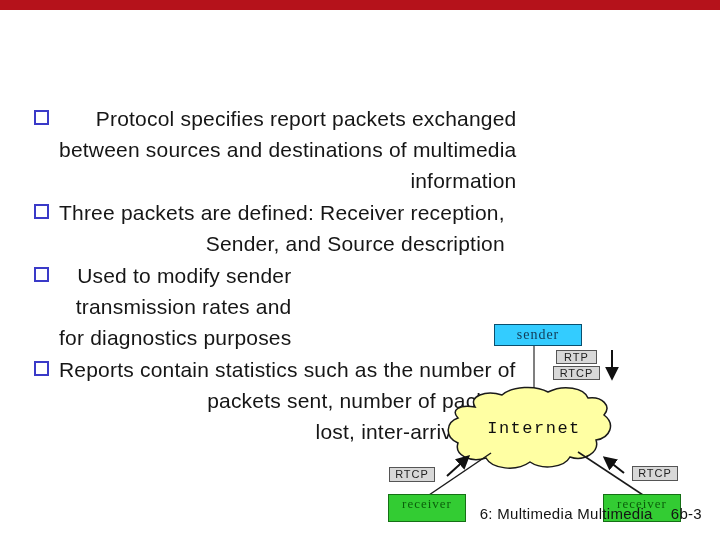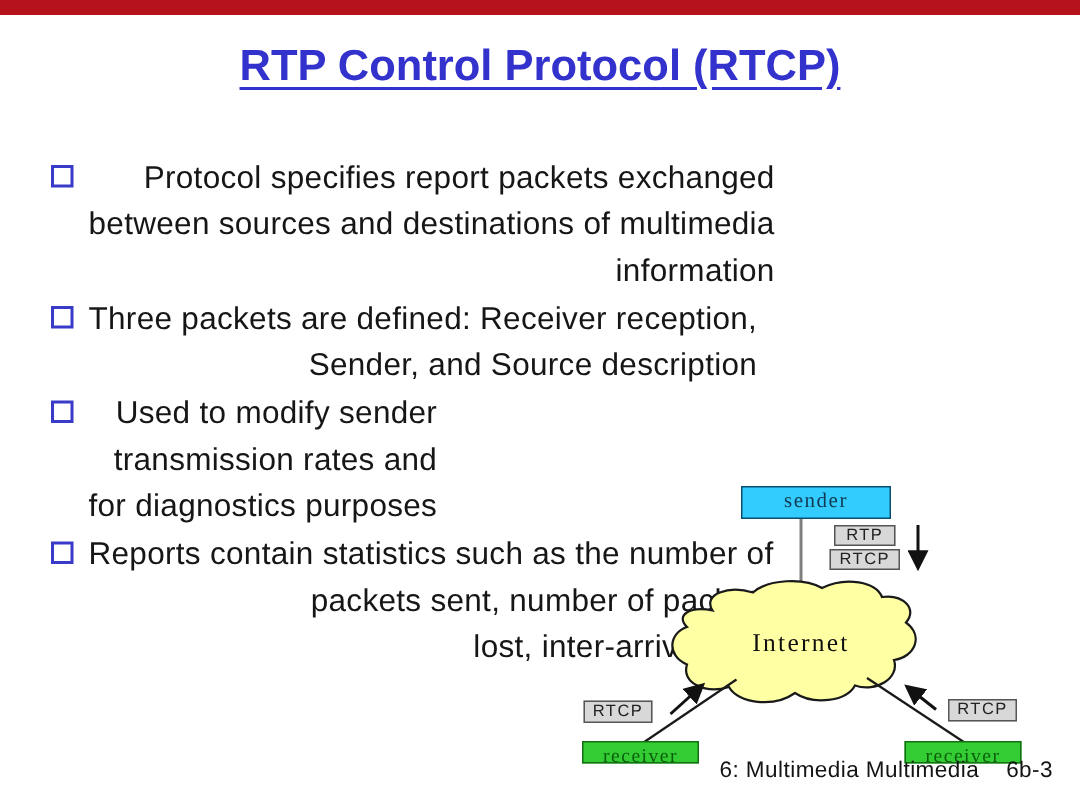--- a/index.html
+++ b/index.html
@@ -32,59 +32,58 @@
     letter-spacing:0.2px;
     text-align:right;
   }
   
   .dg-svg{ position:absolute; left:380px; top:320px; }
   .node{
     position:absolute; box-sizing:border-box; text-align:center;
     font-family:"Liberation Serif", serif;
   }
   .sender{
-    left:494px; top:324px; width:100px; height:22px;
+    left:494px; top:324px; width:88px; height:22px;
     background:#33ccff; border:1px solid #0a4f6e;
     font-size:14px; line-height:20px; color:#123a55; letter-spacing:1px;
   }
   .receiver{
-    width:78px; height:15px; background:#33cc33; border:1px solid #157015;
+    width:78px; height:28px; background:#33cc33; border:1px solid #157015;
     font-size:13px; line-height:17px; color:#0b5e0b; letter-spacing:1px;
   }
   .receiver.left{ left:388px; top:494px; }
   .receiver.right{ left:603px; top:494px; }
   .plabel{
     position:absolute; box-sizing:border-box; text-align:center;
     background:#d8d8d8; border:1px solid #555;
     font-family:Liberation Sans, sans-serif; font-size:11px; line-height:12px;
     color:#222; letter-spacing:1px;
   }
   .rtp-top{ left:556px; top:350px; width:41px; height:14px; }
   .rtcp-top{ left:553px; top:366px; width:47px; height:14px; }
   .rtcp-left{ left:389px; top:467px; width:46px; height:15px; }
   .rtcp-right{ left:632px; top:466px; width:46px; height:15px; }
   .internet-label{
     position:absolute; left:478px; top:419px; width:112px; text-align:center;
-    font-family:Liberation Serif, serif; font-size:17px; color:#101010;
+    font-family:Liberation Mono, monospace; font-size:17px; color:#101010;
     letter-spacing:1.5px;
   }
   .footer{
     position:absolute; top:505px; right:18px; font-size:15px; color:#141414;
     letter-spacing:0.3px;
   }
   .footer .page{ margin-left:18px;margin-top:17px; }
 </style>
 </head>
 <body>
 
 <div class="slide">
 
   <div class="accent-bar"></div>
 
-  <div class="title">RTP Control Protocol (RTCP)</div>
 
   <div class="bullets">
     <div class="bullet">
       <span class="sq"></span>
       <div class="btext">Protocol specifies report packets exchanged
 between sources and destinations of multimedia
 information</div>
     </div>
 
     <div class="bullet">

